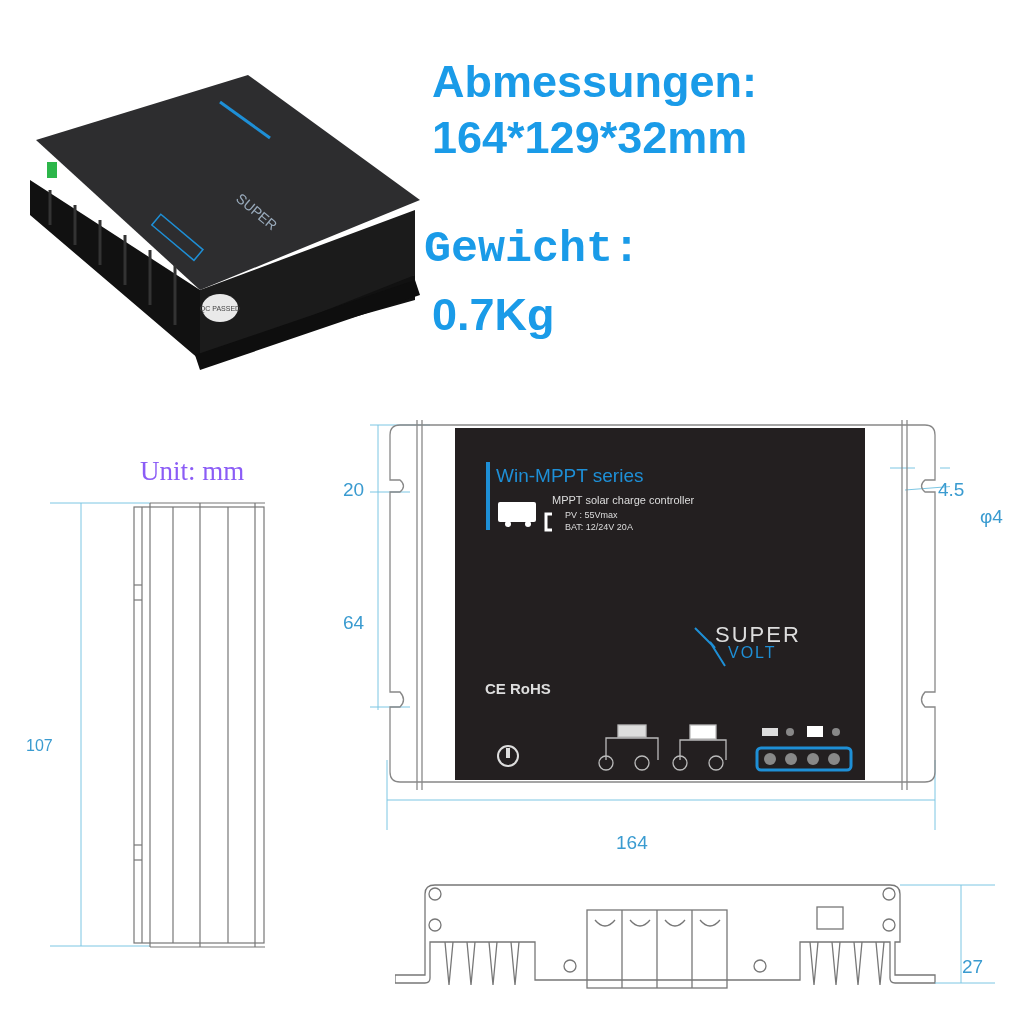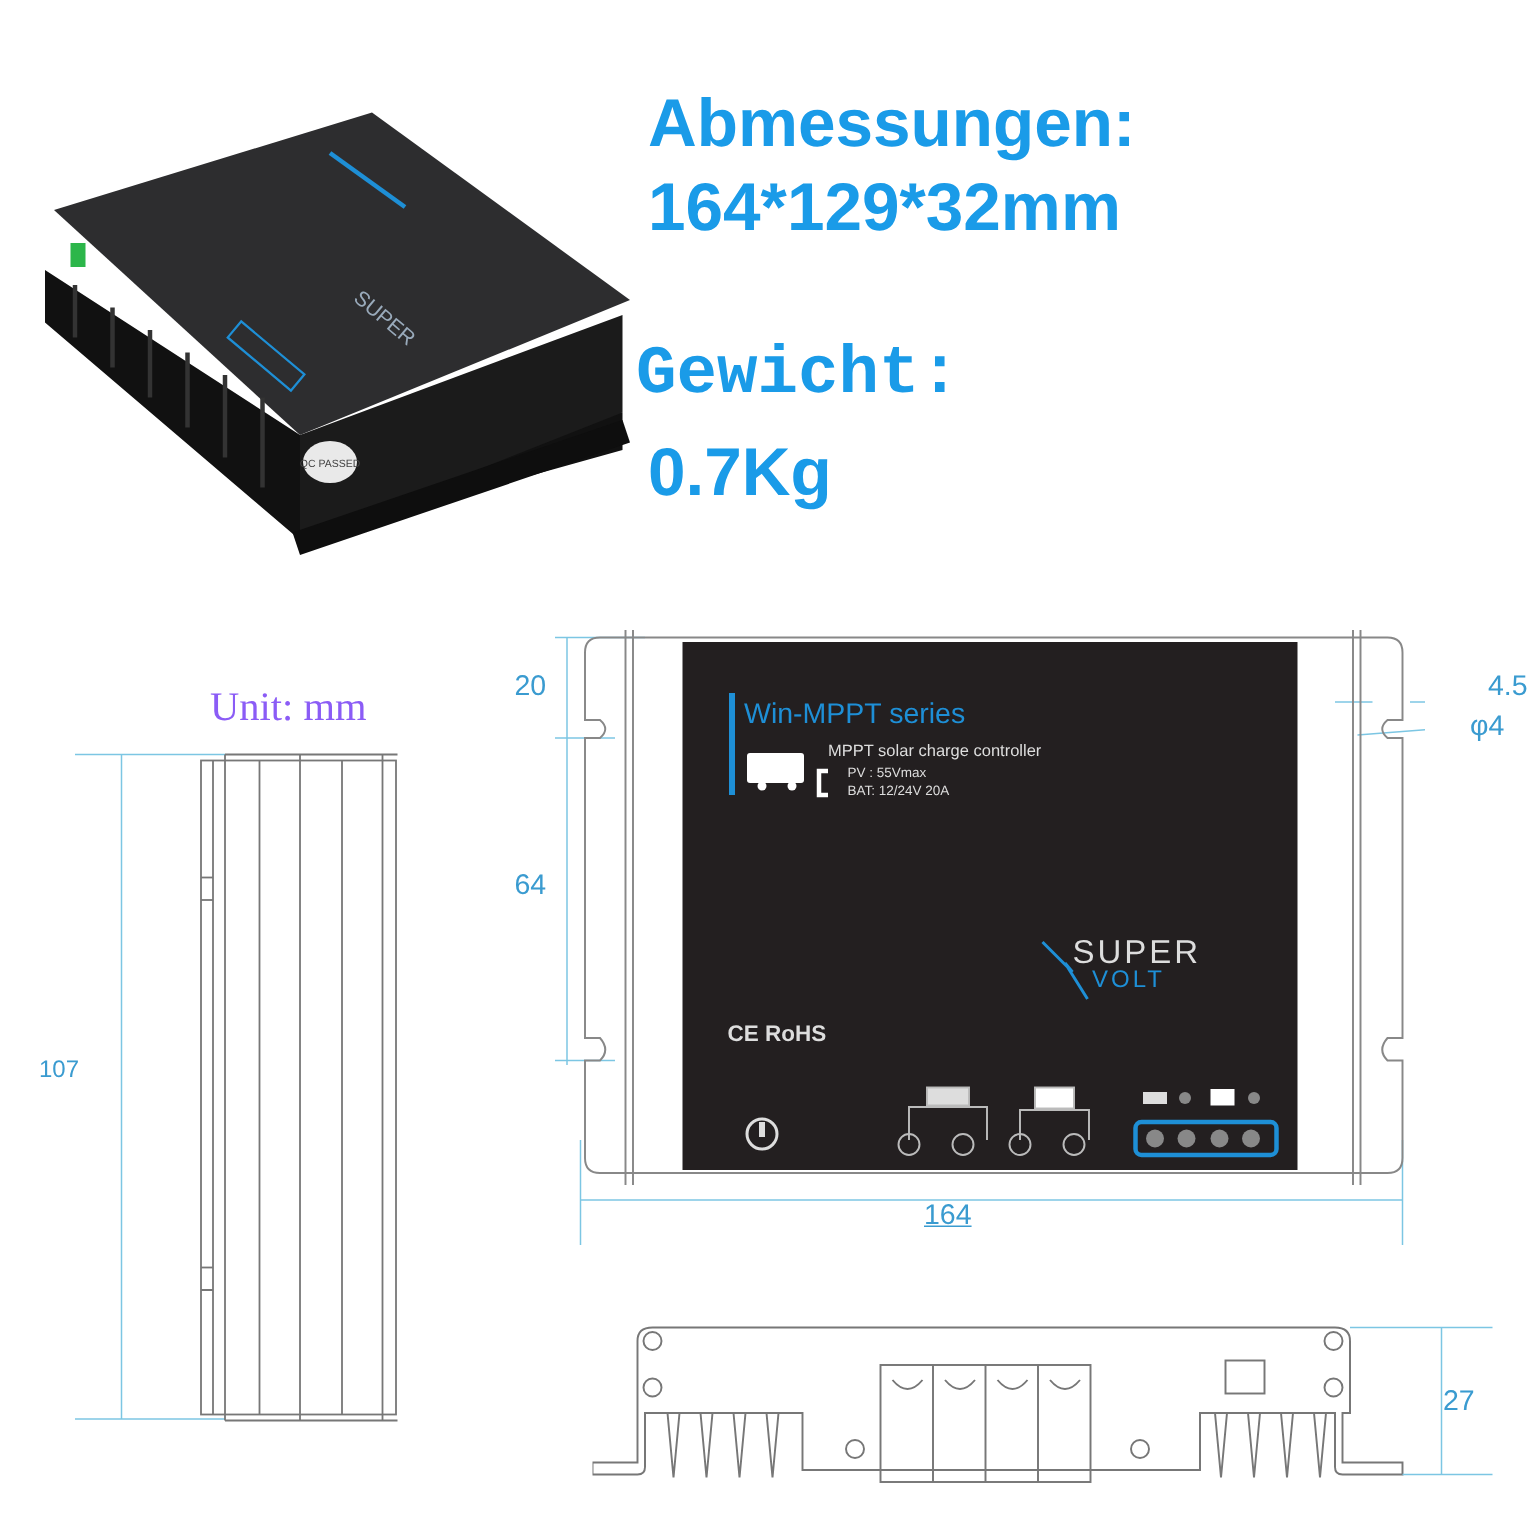--- a/index.html
+++ b/index.html
@@ -1,19 +1,19 @@
 <!DOCTYPE html>
 <html><head>
 <meta charset="utf-8">
 <style>
   html, body { margin:0; padding:0; background:#ffffff; }
   body { width:1024px; height:1024px; position:relative; overflow:hidden; font-family:"Liberation Sans", sans-serif; }
   .abs { position:absolute; }
   .spec-text { position:absolute; color:#1a9be8; font-family:"Liberation Sans", sans-serif; font-weight:bold; font-size:45px; line-height:40px; }
-  .dim { position:absolute; color:#3a9bd0; font-family:"Liberation Sans", sans-serif; font-size:19px; }
+  .dim { position:absolute; color:#3a9bd0; font-family:"Liberation Sans", sans-serif; font-size:19px;margin-top:32px; }
   .unit { position:absolute; color:#8b5cf6; font-family:Liberation Serif, serif; font-size:27px;margin-top:32px; }
   svg text { font-family:"Liberation Sans", sans-serif; }
 </style>
 </head>
 <body>
 
 <div class="abs" style="left:20px;top:60px;width:420px;height:320px;">
   <svg width="420" height="320" viewBox="0 0 420 320">
 
     <polygon points="10,120 180,230 395,215 395,240 180,300 10,155" fill="#111"></polygon>
@@ -147,22 +147,22 @@
       <rect x="387" y="328" width="94" height="22" rx="4" fill="none" stroke="#1e8fd6" stroke-width="3"></rect>
       <circle cx="400" cy="339" r="6" fill="#888"></circle>
       <circle cx="421" cy="339" r="6" fill="#888"></circle>
       <circle cx="443" cy="339" r="6" fill="#888"></circle>
       <circle cx="464" cy="339" r="6" fill="#888"></circle>
     </g>
   </svg>
 </div>
 <div class="dim" style="left:343px;top:447px;">20</div>
 <div class="dim" style="left:343px;top:580px;text-align:right;">64</div>
-<div class="dim" style="left:616px;top:800px;text-decoration:underline;">164</div>
-<div class="dim" style="left:992px;top:447px;">4.5</div>
+<div class="dim" style="left:616px;top:800px;">164</div>
+<div class="dim" style="left:938px;top:447px;">4.5</div>
 <div class="dim" style="left:980px;top:474px;">φ4</div>
 
 <div class="abs" style="left:395px;top:880px;width:610px;height:110px;">
   <svg width="610" height="110" viewBox="0 0 610 110">
     <g fill="none" stroke="#777" stroke-width="1.3">
       <path d="M30,14 Q30,5 40,5 L495,5 Q505,5 505,14 L505,62 L500,62 L500,95 L540,95 L540,103 L500,103 Q495,103 495,98 L495,62 L405,62 L405,100 L140,100 L140,62 L35,62 L35,98 Q35,103 30,103 L0,103 L0,95 L30,95 Z"></path>
 
       <path d="M50,62 L54,105 L58,62"></path>
       <path d="M72,62 L76,105 L80,62"></path>
       <path d="M94,62 L98,105 L102,62"></path>

